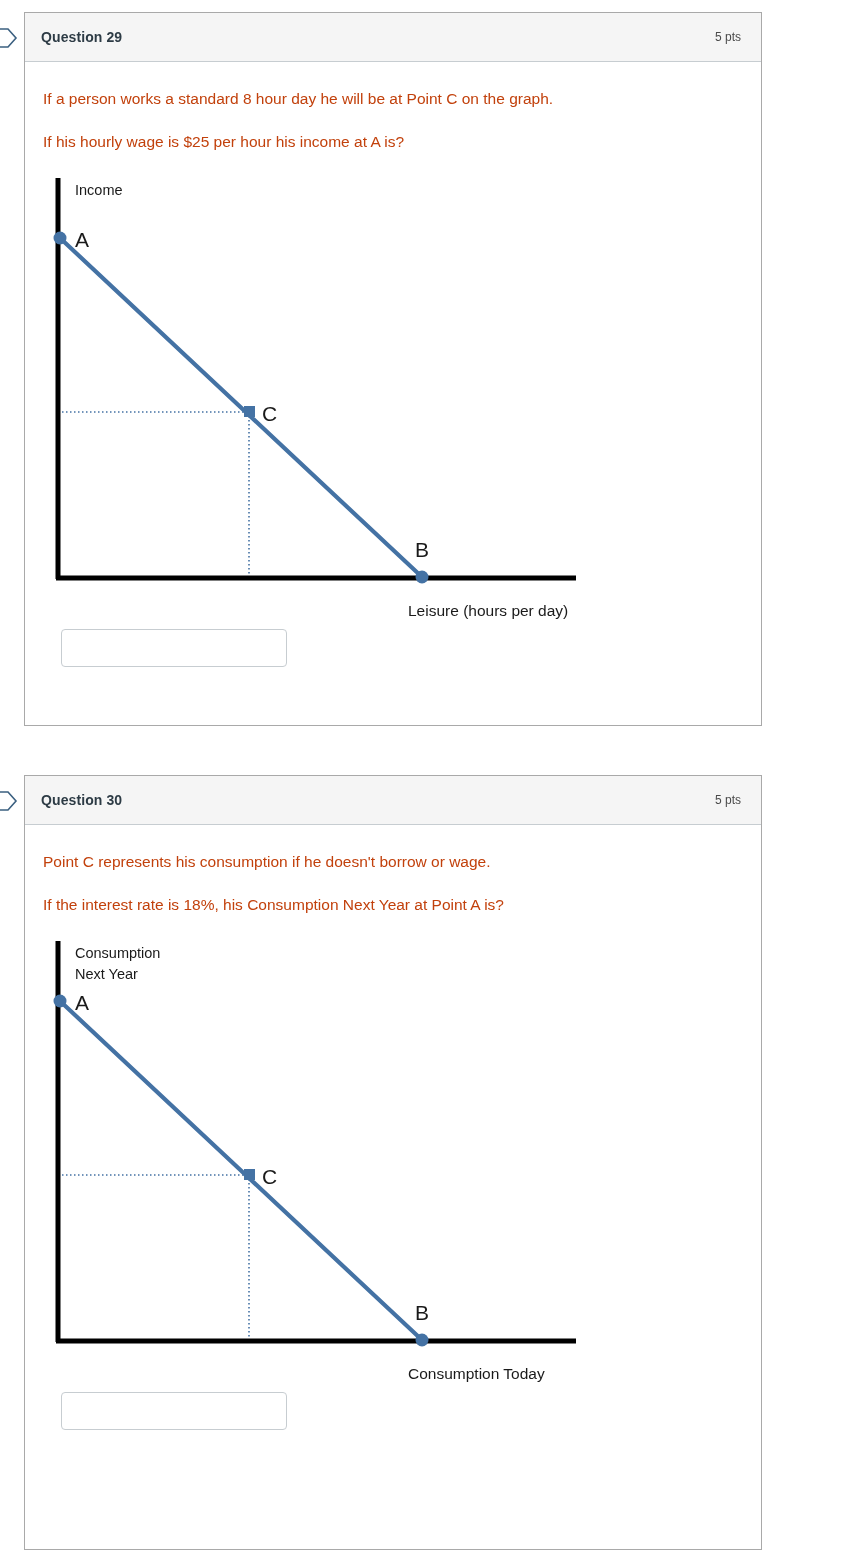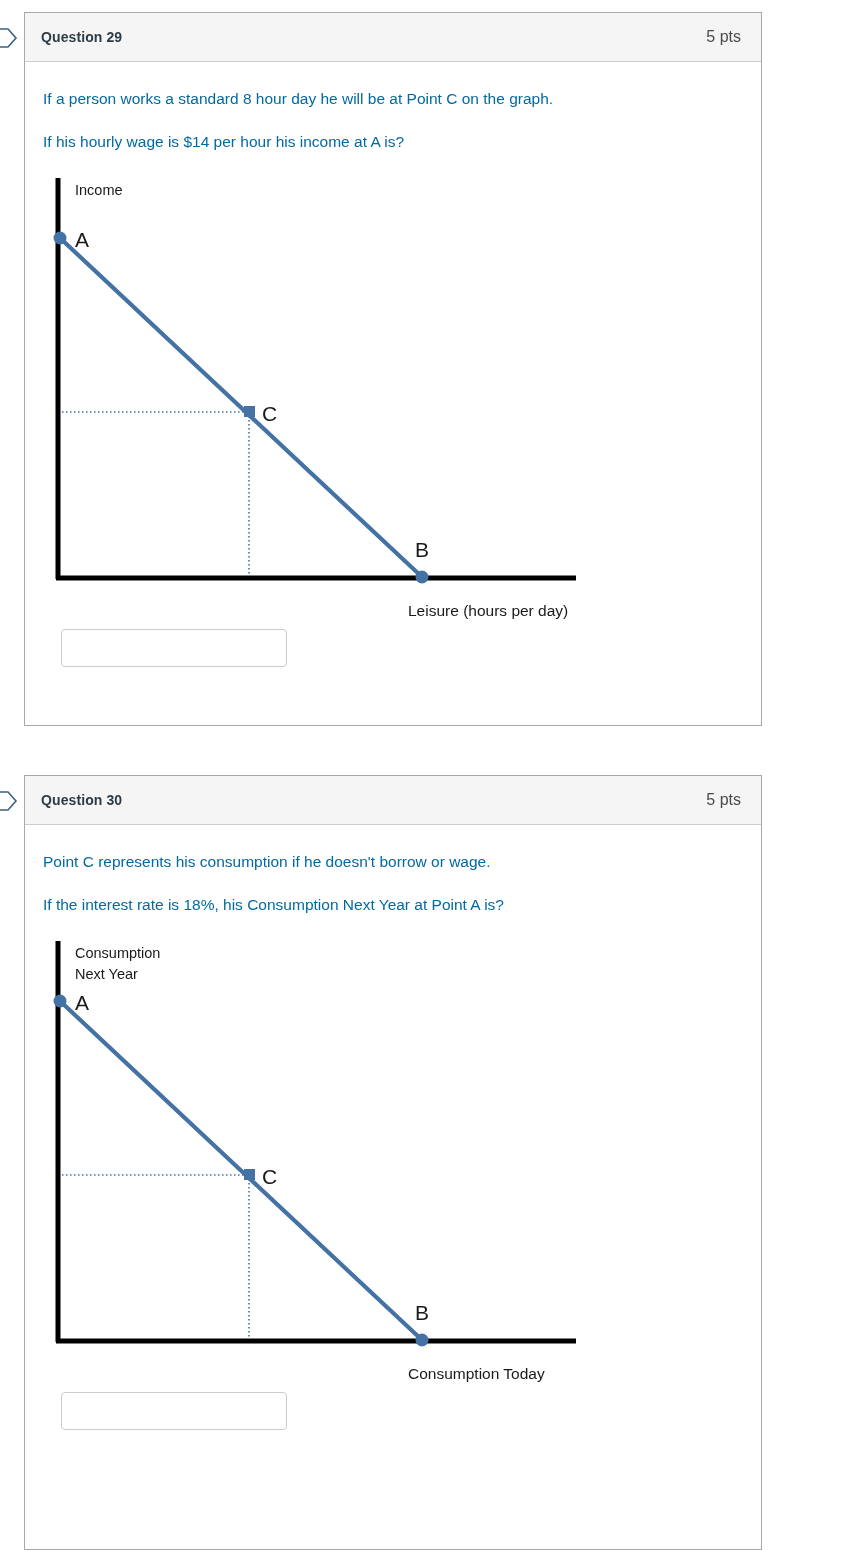--- a/index.html
+++ b/index.html
@@ -46,21 +46,21 @@
     padding: 0 20px 0 16px;
     box-sizing: border-box;
   }
   .question-name {
     font-size: 14px;
     font-weight: bold;
     color: #2d3b45;
     letter-spacing: 0.1px;
   }
   .question-points {
-    font-size: 16px;
+    font-size: 12px;
     color: #4a4a4a;
     font-weight: normal;
   }
 
   
   .flag-nub {
     position: absolute;
     left: -31px;
     top: 12px;
     width: 26px;
@@ -69,21 +69,21 @@
   }
 
   .question-body {
     padding: 26px 18px 0 18px;
     box-sizing: border-box;
   }
 
   .qtext {
     font-size: 15.5px;
     line-height: 1.42;
-    color: #0369a1;
+    color: #c2410c;
     margin: 0 0 21px 0;
     font-weight: normal;
   }
 
   
   .graph-wrap {
     position: relative;
     width: 700px;
     height: 455px;
     margin-left: 0px;
@@ -124,21 +124,21 @@
     </div>
 
     <div class="question-header">
       <span class="question-name">Question 29</span>
       <span class="question-points">5 pts</span>
     </div>
 
     <div class="question-body">
 
       <p class="qtext">If a person works a standard 8 hour day he will be at Point C on the graph.</p>
-      <p class="qtext">If his hourly wage is $14 per hour his income at A is?</p>
+      <p class="qtext">If his hourly wage is $25 per hour his income at A is?</p>
 
       <div class="graph-wrap">
         <svg class="graph-svg" width="700" height="455" viewBox="0 0 700 455">
 
           <line x1="14" y1="404" x2="206" y2="404" stroke="#4472a4" stroke-width="2" stroke-dasharray="1.5 2.5"></line>
 
           <line x1="15" y1="404" x2="15" y2="238" stroke="#4472a4" stroke-width="1.6" stroke-dasharray="1.5 2.5"></line>
 
           <line x1="15" y1="238" x2="206" y2="238" stroke="#4472a4" stroke-width="1.6" stroke-dasharray="1.5 2.5"></line>
 

